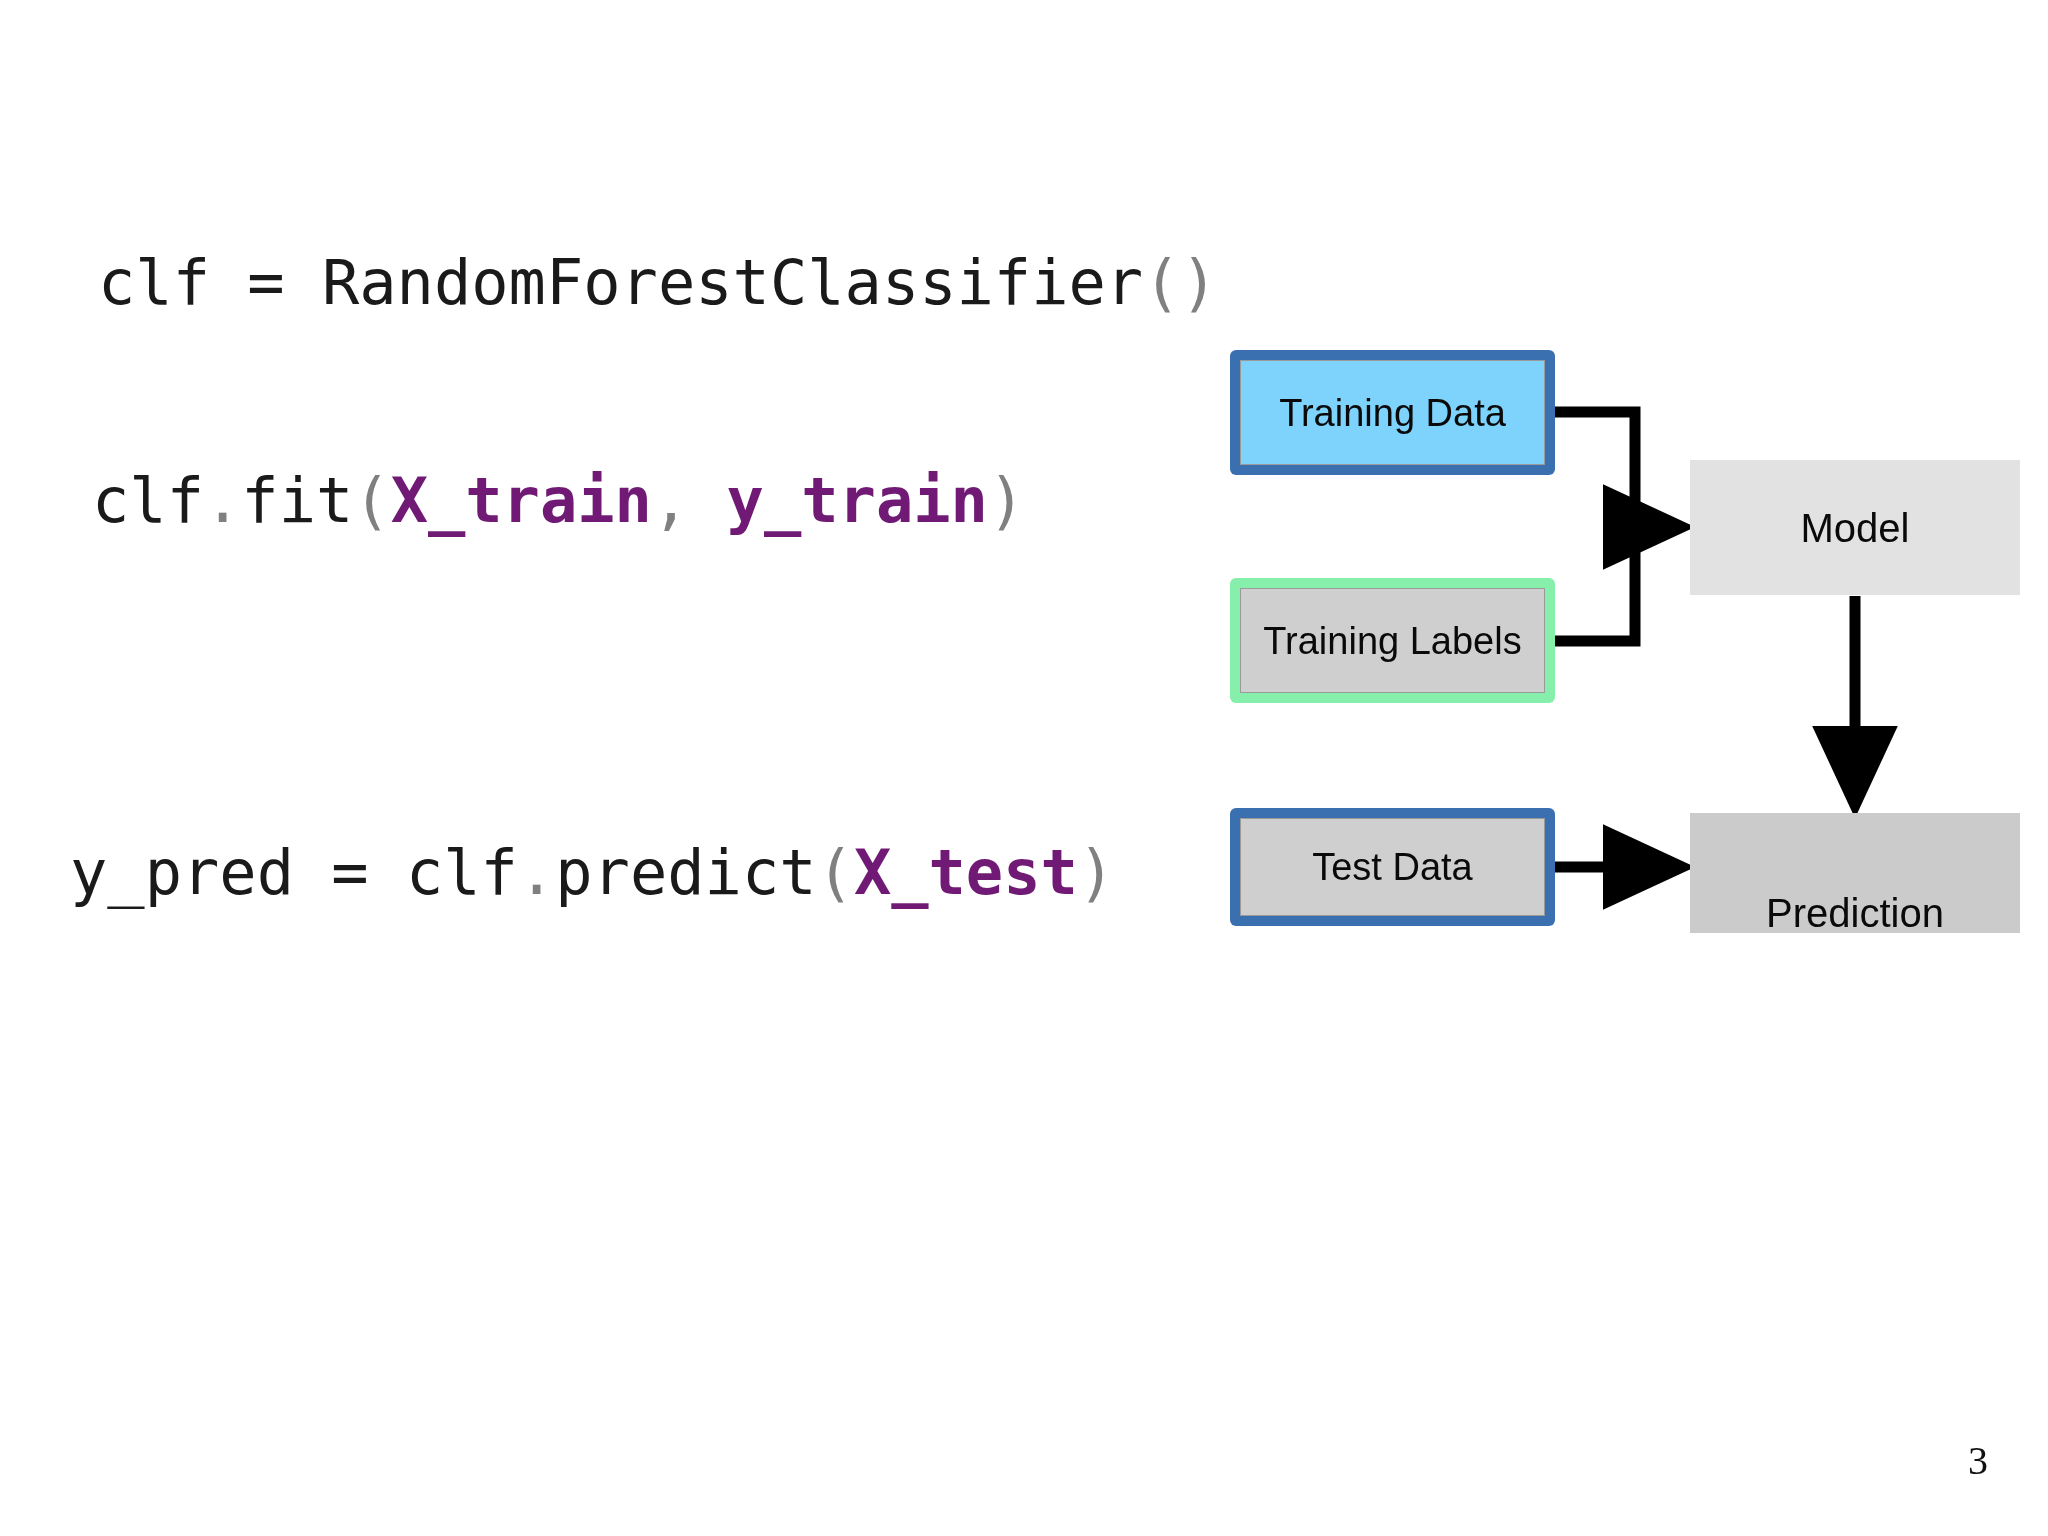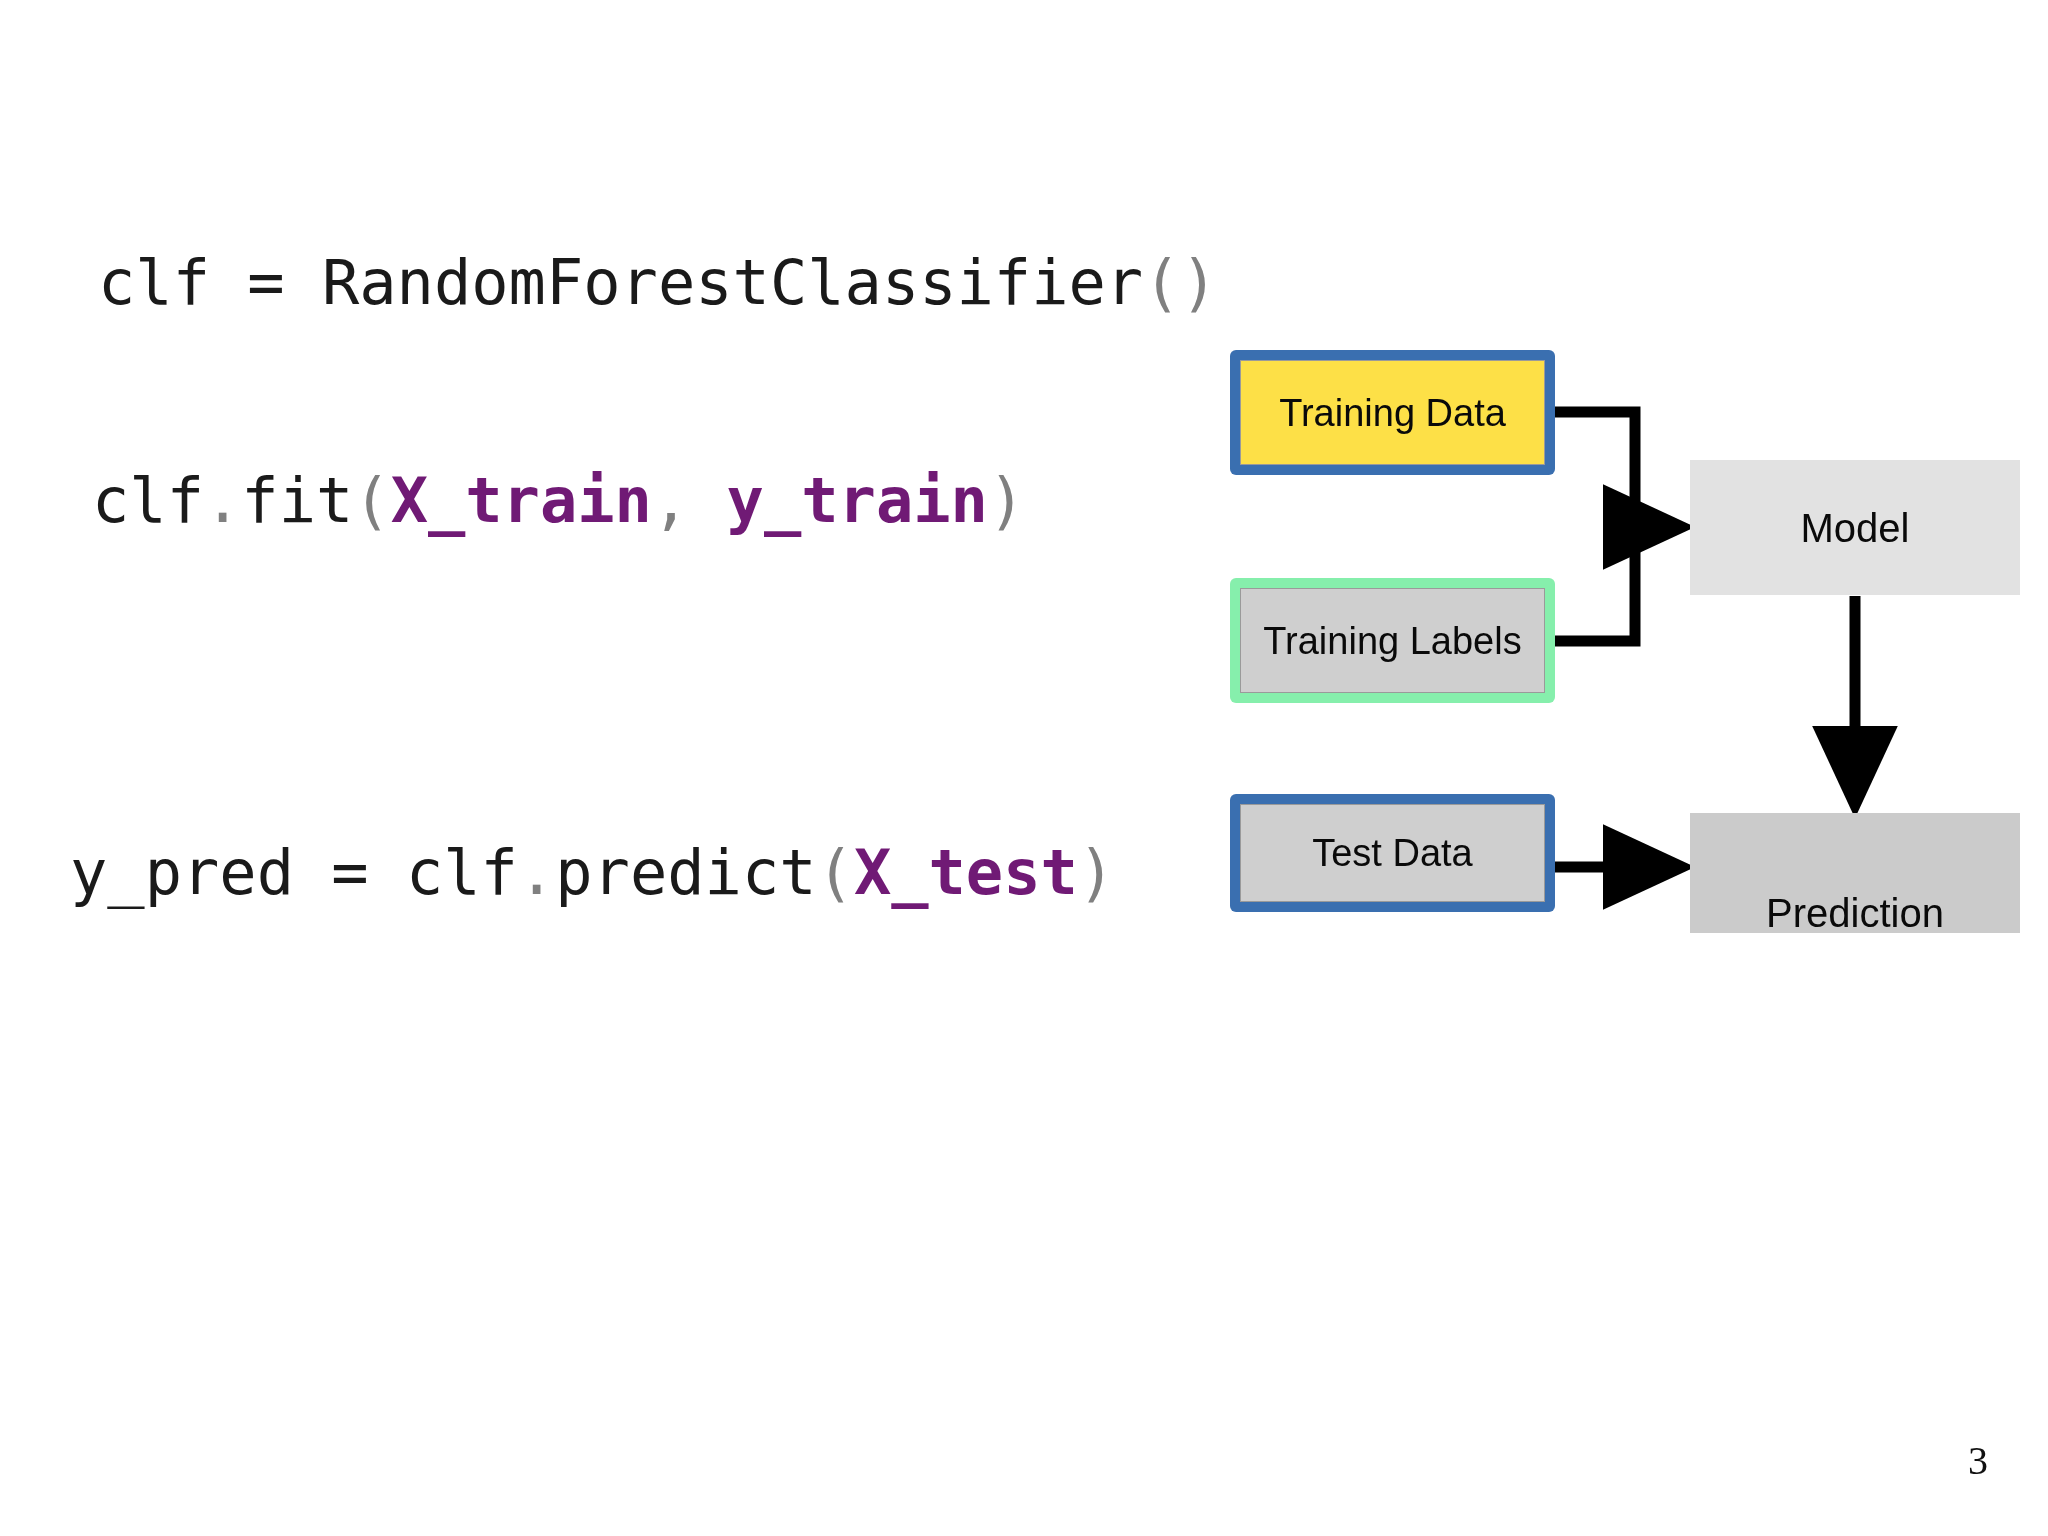--- a/index.html
+++ b/index.html
@@ -63,21 +63,21 @@
   .src-box .inner span {
     font-family: "Liberation Sans", sans-serif;
     font-size: 38px;
     color: #0a0a0a;
     white-space: nowrap;
     line-height: 1;
   }
 
   #box-training-data   { left: 0px;   top: 0px;   width: 325px; height: 125px; }
   #box-training-labels { left: 0px;   top: 228px; width: 325px; height: 125px; }
-  #box-test-data       { left: 0px;   top: 444px; width: 325px; height: 118px; }
+  #box-test-data       { left: 0px;   top: 458px; width: 325px; height: 118px; }
 
   .plain-box {
     position: absolute;
     box-sizing: border-box;
     display: flex;
     align-items: center;
     justify-content: center;
   }
   .plain-box span {
     font-family: "Liberation Sans", sans-serif;
@@ -130,21 +130,21 @@
       <path d="M 325,62 L 405,62 L 405,291 L 325,291" fill="none" stroke="#000000" stroke-width="11" stroke-linejoin="miter" stroke-linecap="butt"></path>
 
       <line x1="405" y1="177" x2="452" y2="177" stroke="#000000" stroke-width="11" marker-end="url(#arrowhead)"></line>
 
       <line x1="625" y1="246" x2="625" y2="455" stroke="#000000" stroke-width="11" marker-end="url(#arrowhead)"></line>
 
       <line x1="325" y1="517" x2="452" y2="517" stroke="#000000" stroke-width="11" marker-end="url(#arrowhead)"></line>
     </svg>
 
     <div id="box-training-data" class="src-box" style="background: rgb(58, 111, 176);">
-      <div class="inner" style="background: #fde047;">
+      <div class="inner" style="background: #7dd3fc;">
         <span>Training Data</span>
       </div>
     </div>
 
     <div id="box-training-labels" class="src-box" style="background: #86efac;">
       <div class="inner" style="background: rgb(207, 207, 207);">
         <span>Training Labels</span>
       </div>
     </div>
 

